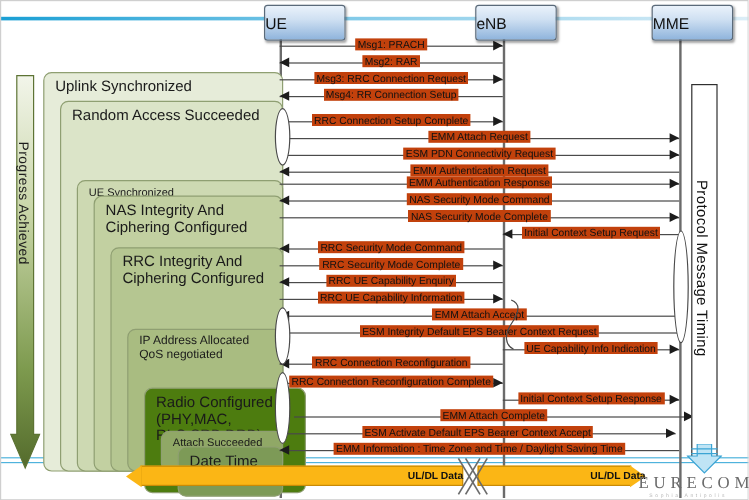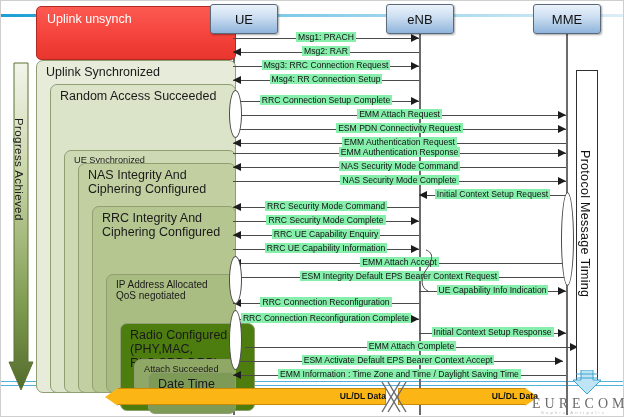--- a/index.html
+++ b/index.html
@@ -6,43 +6,43 @@
   body{font-family:"Liberation Sans",sans-serif;}
   #root{position:relative;width:624px;height:417px;overflow:hidden;background:#ffffff;}
 
   
   .band{position:absolute;left:0;width:624px;height:3px;background:linear-gradient(90deg,#1a9fd4 0%,#7fc9e8 45%,#dceef7 100%);}
   .band.thin{height:1px;background:#4fb3dd;}
 
   
   .actor{position:absolute;width:66px;height:28px;border:1px solid #5a6a7a;border-radius:3px;
          background:linear-gradient(180deg,#eaf2fb 0%,#cfe0f2 40%,#8fb4dc 100%);
-         display:flex;align-items:center;justify-content:center;
-         font-size:13px;color:#111;box-shadow:1px 1px 2px rgba(0,0,0,.35);z-index:40;}
+         display:flex;align-items:center;justify-content:flex-start;
+         font-size:13px;color:#111;box-shadow:1px 1px 2px rgba(0,0,0,.35);z-index:40;margin-left:10px;}
   .lifeline{position:absolute;width:2px;background:#6b6b6b;z-index:5;}
 
   
   .statebox{position:absolute;border:1px solid #8f9f72;border-radius:7px;z-index:10;}
   .statebox .lbl{position:absolute;left:9px;top:4px;color:#1a1a1a;line-height:1.12;white-space:pre-line;}
 
   .redbox{position:absolute;border:1px solid #b02a22;border-radius:5px;
           background:linear-gradient(180deg,#fc5a52 0%,#f4433c 55%,#e8352e 100%);z-index:12;}
   .redbox .lbl{position:absolute;left:10px;top:5px;color:#ffffff;font-size:12.5px;}
 
   
   #progress-arrow{position:absolute;z-index:30;}
   #progress-label{position:absolute;z-index:31;color:#1c1c1c;font-size:11.5px;
       writing-mode:vertical-rl;text-orientation:mixed;letter-spacing:.4px;}
 
   
   .msg{position:absolute;height:11px;z-index:20;}
   .msg .line{position:absolute;left:0;right:0;top:5px;height:1px;background:#4a4a4a;}
   .msg .txt{position:absolute;top:-1px;left:0;right:0;text-align:center;font-size:8.6px;
             color:#111;line-height:11px;white-space:nowrap;}
-  .msg .txt span{background:#86efac;padding:0 2px;}
+  .msg .txt span{background:#c2410c;padding:0 2px;}
   .msg .head{position:absolute;top:1px;width:0;height:0;border-top:4.5px solid transparent;
              border-bottom:4.5px solid transparent;}
   .msg .head.r{right:0;border-left:8px solid #1c1c1c;}
   .msg .head.l{left:0;border-right:8px solid #1c1c1c;}
 
   
   .lens{position:absolute;border:1px solid #4a4a4a;border-radius:50%;background:#ffffff;z-index:22;}
 
   
   #pmt-box{position:absolute;border:1px solid #2f2f2f;background:#ffffff;z-index:25;}
@@ -108,23 +108,20 @@
       </div>
       <div class="statebox" style="left: 134px; top: 359px; width: 100px; height: 32px; background: rgb(144, 168, 102); z-index: 17;">
         <div class="lbl" style="font-size: 9.2px;">Attach Succeeded</div>
       </div>
       <div class="statebox" style="left: 148px; top: 372px; width: 86px; height: 40px; background: rgb(125, 154, 87); z-index: 18;">
         <div class="lbl" style="font-size: 12.5px;">Date Time
 Configured</div>
       </div>
     </div>
 
-  <div class="redbox" style="left:36px;top:6px;width:198px;height:52px;">
-    <div class="lbl">Uplink unsynch</div>
-  </div>
 
   <svg id="progress-arrow" style="left:8px;top:62px;" width="26" height="330" viewBox="0 0 26 330">
     <defs>
       <linearGradient id="pg" x1="0" y1="0" x2="0" y2="1">
         <stop offset="0%" stop-color="#f2f5ea"></stop>
         <stop offset="35%" stop-color="#c8d5a7"></stop>
         <stop offset="75%" stop-color="#7d9a4e"></stop>
         <stop offset="100%" stop-color="#546b2c"></stop>
       </linearGradient>
     </defs>

